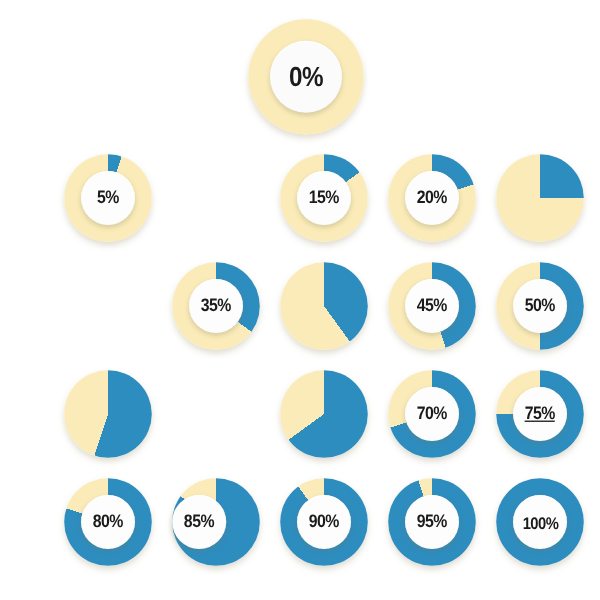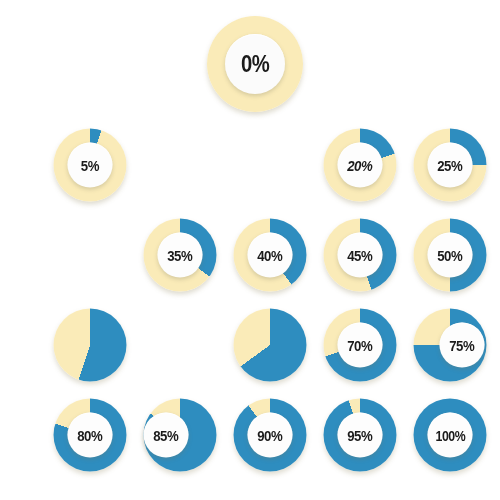--- a/index.html
+++ b/index.html
@@ -75,47 +75,48 @@
         <div class="label" style="font-size: 23px;">0%</div>
       </div>
     </div>
     <div class="gauge" style="left: 90px; top: 165px; width: 73px; height: 73px;">
       <div class="ring-shadow" style="width: 73px; height: 73px;"></div>
       <div class="ring" style="width: 73px; height: 73px; background: conic-gradient(rgb(46, 141, 191) 0deg, rgb(46, 141, 191) 18deg, rgb(250, 235, 184) 18deg, rgb(250, 235, 184) 360deg);"></div>
       <div class="hole" style="width: 45px; height: 45px; left: 14px; top: 14px;">
         <div class="label" style="font-size: 15px;">5%</div>
       </div>
     </div>
-    <div class="gauge" style="left: 360px; top: 165px; width: 73px; height: 73px; font-style: italic;">
+    <div class="gauge" style="left: 270px; top: 165px; width: 73px; height: 73px;">
+      <div class="ring-shadow" style="width: 73px; height: 73px;"></div>
+      <div class="ring" style="width: 73px; height: 73px; background: conic-gradient(rgb(46, 141, 191) 0deg, rgb(46, 141, 191) 54deg, rgb(250, 235, 184) 54deg, rgb(250, 235, 184) 360deg);"></div>
+      <div class="hole" style="width: 45px; height: 45px; left: 14px; top: 14px;">
+        <div class="label" style="font-size: 15px;">15%</div>
+      </div>
+    </div>
+    <div class="gauge" style="left: 360px; top: 165px; width: 73px; height: 73px;">
       <div class="ring-shadow" style="width: 73px; height: 73px;"></div>
       <div class="ring" style="width: 73px; height: 73px; background: conic-gradient(rgb(46, 141, 191) 0deg, rgb(46, 141, 191) 72deg, rgb(250, 235, 184) 72deg, rgb(250, 235, 184) 360deg);"></div>
       <div class="hole" style="width: 45px; height: 45px; left: 14px; top: 14px;">
         <div class="label" style="font-size: 15px;">20%</div>
       </div>
     </div>
     <div class="gauge" style="left: 450px; top: 165px; width: 73px; height: 73px;">
       <div class="ring-shadow" style="width: 73px; height: 73px;"></div>
       <div class="ring" style="width: 73px; height: 73px; background: conic-gradient(rgb(46, 141, 191) 0deg, rgb(46, 141, 191) 90deg, rgb(250, 235, 184) 90deg, rgb(250, 235, 184) 360deg);"></div>
-      <div class="hole" style="width: 45px; height: 45px; left: 14px; top: 14px;">
-        <div class="label" style="font-size: 15px;">25%</div>
-      </div>
     </div>
     <div class="gauge" style="left: 180px; top: 255px; width: 73px; height: 73px;">
       <div class="ring-shadow" style="width: 73px; height: 73px;"></div>
       <div class="ring" style="width: 73px; height: 73px; background: conic-gradient(rgb(46, 141, 191) 0deg, rgb(46, 141, 191) 126deg, rgb(250, 235, 184) 126deg, rgb(250, 235, 184) 360deg);"></div>
       <div class="hole" style="width: 45px; height: 45px; left: 14px; top: 14px;">
         <div class="label" style="font-size: 15px;">35%</div>
       </div>
     </div>
     <div class="gauge" style="left: 270px; top: 255px; width: 73px; height: 73px;">
       <div class="ring-shadow" style="width: 73px; height: 73px;"></div>
       <div class="ring" style="width: 73px; height: 73px; background: conic-gradient(rgb(46, 141, 191) 0deg, rgb(46, 141, 191) 144deg, rgb(250, 235, 184) 144deg, rgb(250, 235, 184) 360deg);"></div>
-      <div class="hole" style="width: 45px; height: 45px; left: 14px; top: 14px;">
-        <div class="label" style="font-size: 15px;">40%</div>
-      </div>
     </div>
     <div class="gauge" style="left: 360px; top: 255px; width: 73px; height: 73px;">
       <div class="ring-shadow" style="width: 73px; height: 73px;"></div>
       <div class="ring" style="width: 73px; height: 73px; background: conic-gradient(rgb(46, 141, 191) 0deg, rgb(46, 141, 191) 162deg, rgb(250, 235, 184) 162deg, rgb(250, 235, 184) 360deg);"></div>
       <div class="hole" style="width: 45px; height: 45px; left: 14px; top: 14px;">
         <div class="label" style="font-size: 15px;">45%</div>
       </div>
     </div>
     <div class="gauge" style="left: 450px; top: 255px; width: 73px; height: 73px;">
       <div class="ring-shadow" style="width: 73px; height: 73px;"></div>
@@ -135,21 +136,21 @@
     <div class="gauge" style="left: 360px; top: 345px; width: 73px; height: 73px;">
       <div class="ring-shadow" style="width: 73px; height: 73px;"></div>
       <div class="ring" style="width: 73px; height: 73px; background: conic-gradient(rgb(46, 141, 191) 0deg, rgb(46, 141, 191) 252deg, rgb(250, 235, 184) 252deg, rgb(250, 235, 184) 360deg);"></div>
       <div class="hole" style="width: 45px; height: 45px; left: 14px; top: 14px; align-items: center;">
         <div class="label" style="font-size: 15px;">70%</div>
       </div>
     </div>
     <div class="gauge" style="left: 450px; top: 345px; width: 73px; height: 73px;">
       <div class="ring-shadow" style="width: 73px; height: 73px;"></div>
       <div class="ring" style="width: 73px; height: 73px; background: conic-gradient(rgb(46, 141, 191) 0deg, rgb(46, 141, 191) 270deg, rgb(250, 235, 184) 270deg, rgb(250, 235, 184) 360deg);"></div>
-      <div class="hole" style="width: 45px; height: 45px; left: 26px; top: 14px;">
+      <div class="hole" style="width: 45px; height: 45px; left: 14px; top: 14px; text-decoration: underline;">
         <div class="label" style="font-size: 15px;">75%</div>
       </div>
     </div>
     <div class="gauge" style="left: 90px; top: 435px; width: 73px; height: 73px;">
       <div class="ring-shadow" style="width: 73px; height: 73px;"></div>
       <div class="ring" style="width: 73px; height: 73px; background: conic-gradient(rgb(46, 141, 191) 0deg, rgb(46, 141, 191) 288deg, rgb(250, 235, 184) 288deg, rgb(250, 235, 184) 360deg);"></div>
       <div class="hole" style="width: 45px; height: 45px; left: 14px; top: 14px;">
         <div class="label" style="font-size: 15px;">80%</div>
       </div>
     </div>

